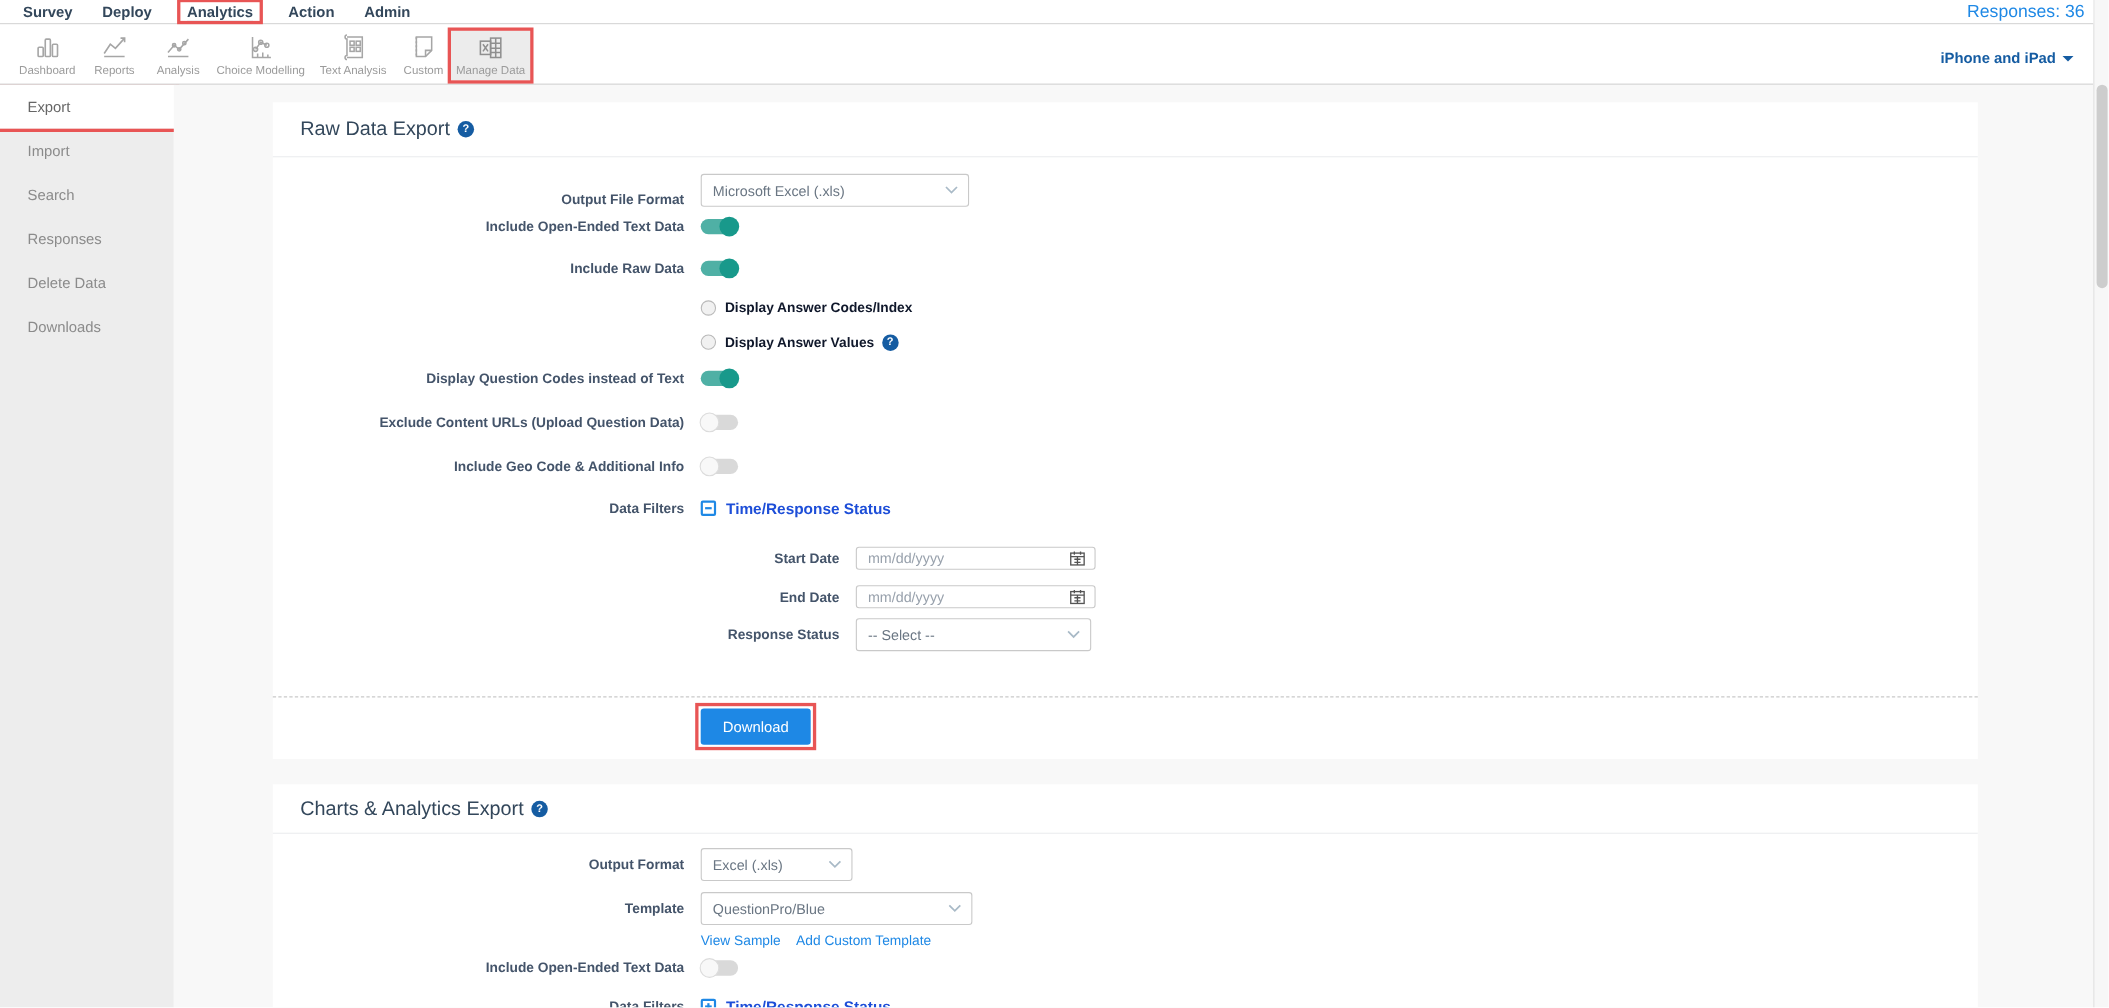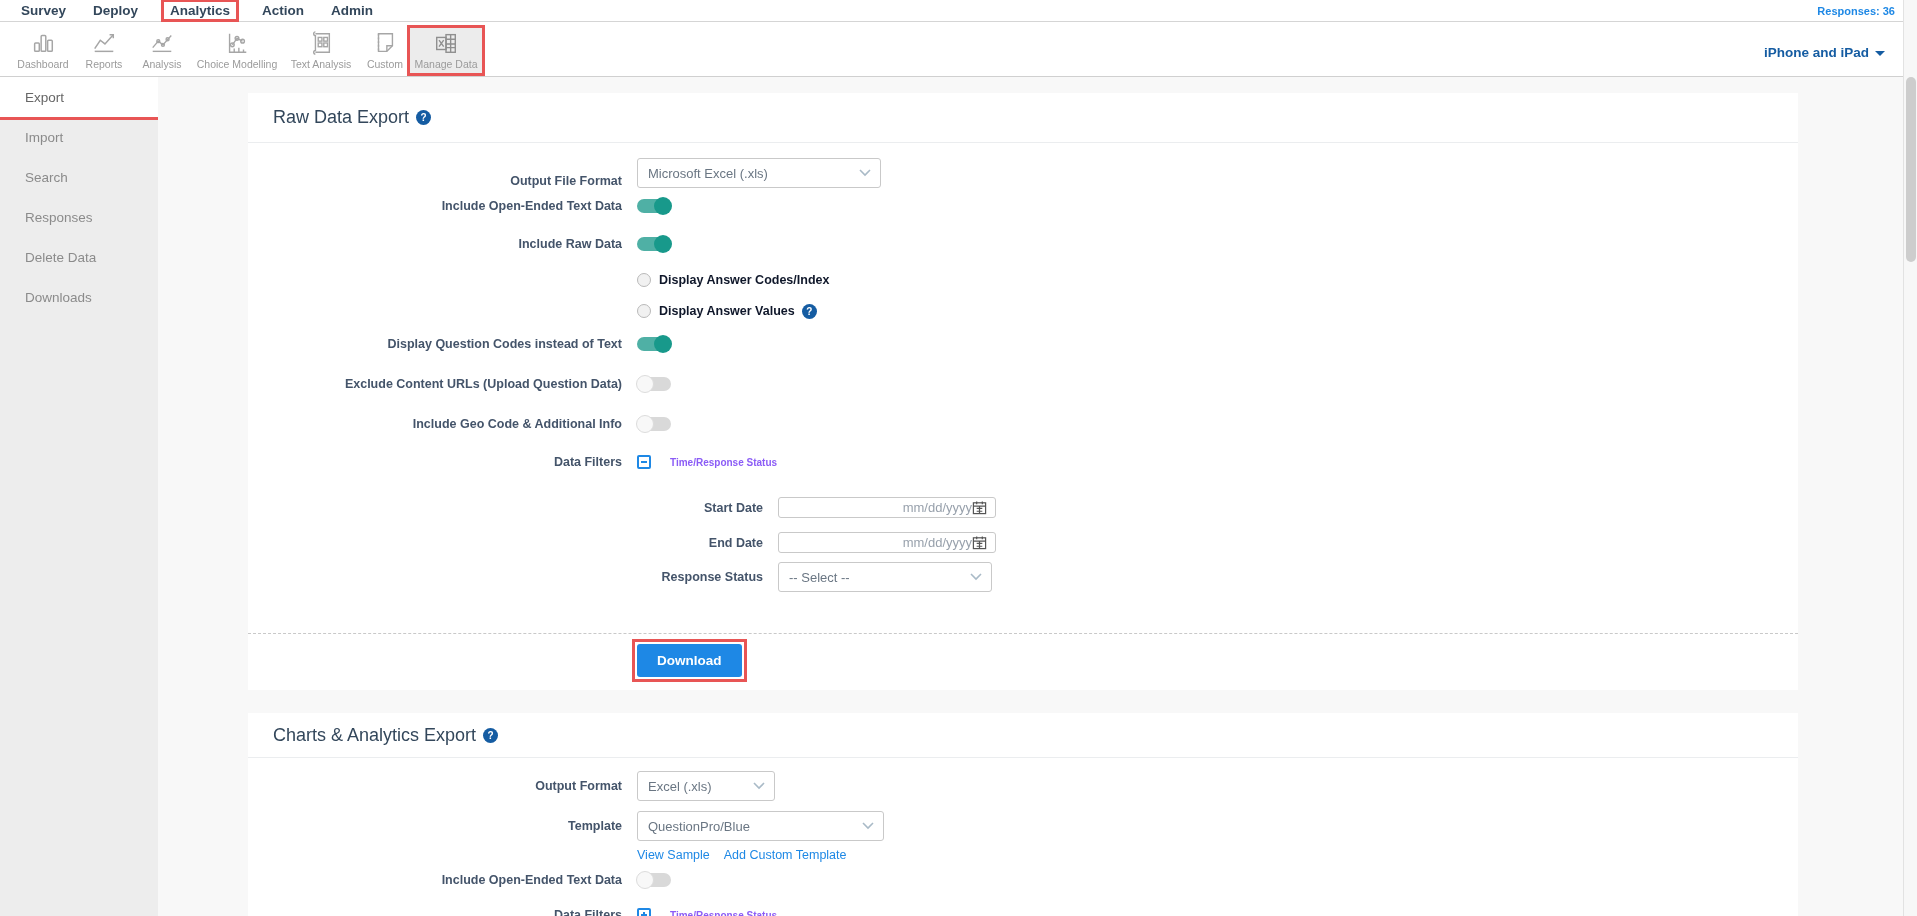--- a/index.html
+++ b/index.html
@@ -7,21 +7,21 @@
     font-family:"Liberation Sans", sans-serif; }
   .app { position:relative; width:1903px; height:916px; }
 
   
   .navbar { height:22px; display:flex; align-items:center; padding-left:21px;
     border-bottom:1px solid #d5d5d5; background:#fff; position:relative; z-index:5; }
   .nav-item { font-size:13.5px; font-weight:bold; color:#33475b; margin-right:27px;
     white-space:nowrap; cursor:pointer; }
   .nav-item.boxed { outline:3px solid #e85555; outline-offset:1px; padding:0 5px; }
   .nav-item.active .nav-label { border-bottom:2px solid #63c6e0; padding-bottom:1px; }
-  .nav-right { margin-left:auto; padding-right:8px; font-size:11px; color:#1e88e5;font-weight:bold; }
+  .nav-right { margin-left:auto; padding-right:8px; font-size:16px; color:#1e88e5; }
 
   
   .toolbar { height:55px; display:flex; align-items:flex-start; padding:6px 0 0 10px;
     border-bottom:1px solid #d0d0d0; background:#fff; position:relative; }
   .tool-item { display:flex; flex-direction:column; align-items:center; justify-content:flex-end;
     font-size:10.5px; color:#9b9b9b; cursor:pointer; padding:2px 0 3px 0; }
   .tool-item svg { display:block; margin-bottom:2px; }
   .tool-item.selected { background:#ececec; outline:3px solid #e85555; }
   .toolbar-right { margin-left:auto; align-self:center; padding-right:18px; display:flex;
     align-items:center; font-size:13.5px; font-weight:bold; color:#155ca2; cursor:pointer; }
@@ -75,21 +75,21 @@
   .r2-oe   { margin-top:9px; height:15px; }
   .r2-df   { margin-top:19px; height:18px; }
 
   
   .select { height:30px; border:1px solid #c9c9c9; border-radius:3px; background:#fff;
     display:flex; align-items:center; justify-content:space-between; padding:0 9px 0 10px;
     font-size:13px; color:#6a7683; cursor:pointer; }
   .sel-main { width:244px; } .sel-resp { width:214px; } .sel-of2 { width:138px;justify-content:space-between; }
   .sel-tpl { width:247px; }
   .date-input { width:218px; height:21px; border:1px solid #c9c9c9; border-radius:3px;
-    background:#fff; display:flex; align-items:center; justify-content:flex-end;
+    background:#fff; display:flex; align-items:center; justify-content:space-between;
     padding:0 8px 0 10px; font-size:13px; color:#98a1ac; cursor:text; }
 
   .toggle { width:34px; height:14px; border-radius:7px; position:relative; cursor:pointer;
     flex-shrink:0; }
   .toggle .knob { width:18px; height:18px; border-radius:50%; position:absolute; top:-2px; }
   .toggle.on { background:#4fb0a5; }
   .toggle.on .knob { right:-1px; background:#18998b; }
   .toggle.off { background:#d9d9d9; }
   .toggle.off .knob { left:-1px; background:#f8f8f8; border:1px solid #dcdcdc; }
 
@@ -99,25 +99,25 @@
 
   .help { width:15px; height:15px; border-radius:50%; background:#155ca2; color:#fff;
     font-size:10px; font-weight:bold; display:inline-flex; align-items:center;
     justify-content:center; margin-left:7px; flex-shrink:0; cursor:pointer; }
 
   .collapse-icon { width:14px; height:14px; border:2px solid #1e88e5; border-radius:2px;
     position:relative; flex-shrink:0; cursor:pointer; }
   .collapse-icon .h { position:absolute; left:2px; right:2px; top:4px; height:2px; background:#1e88e5; }
   .collapse-icon .v { display:none; position:absolute; top:2px; bottom:2px; left:4px; width:2px; background:#1e88e5; }
   .collapse-icon.plus .v { display:block; }
-  .df-link { margin-left:19px; font-size:10px; font-weight:bold; color:#8b5cf6; cursor:pointer; }
+  .df-link { margin-left:9px; font-size:14px; font-weight:bold; color:#1d4ed8; cursor:pointer; }
 
   .btn-wrap { display:inline-block; border:3px solid #e85555; padding:2px; }
   .btn-download { height:33px; padding:0 20px; background:#1e88e5; border:none; border-radius:3px;
-    color:#fff; font-size:13.5px; font-weight:bold; font-family:"Liberation Sans",sans-serif;
+    color:#fff; font-size:13.5px; font-weight:normal; font-family:"Liberation Sans",sans-serif;
     cursor:pointer; }
 
   .link { font-size:12.5px; color:#1e88e5; cursor:pointer; }
   .link + .link { margin-left:14px; }
 
   
   .scrollbar { position:absolute; top:0; right:-14px; width:14px; height:916px;
     background:#f7f7f7; border-left:1px solid #e2e2e2; }
   .scroll-thumb { position:absolute; top:77px; left:2px; width:10px; height:185px;
     background:#cdcdcd; border-radius:5px; }

